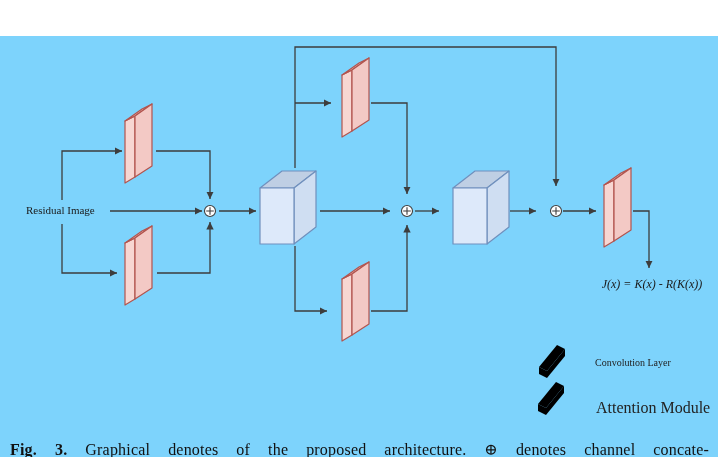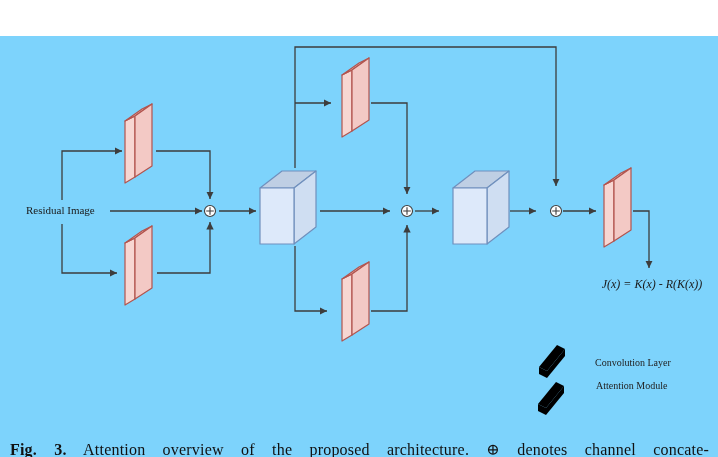--- a/index.html
+++ b/index.html
@@ -24,21 +24,21 @@
 
   
   .cube-front{fill:var(--att-fill);stroke:var(--att-stroke);stroke-width:1.2;stroke-linejoin:round;}
   .cube-top  {fill:var(--att-fill-top);stroke:var(--att-stroke);stroke-width:1.2;stroke-linejoin:round;}
   .cube-right{fill:var(--att-fill-side);stroke:var(--att-stroke);stroke-width:1.2;stroke-linejoin:round;}
 
   .txt{position:absolute;white-space:nowrap;}
   .residual-label{left:26px;top:168px;font-size:11px;}
   .formula{left:596px;top:241px;width:112px;text-align:center;font-size:12px;font-style:italic;}
   .legend-label-1{left:595px;top:321px;font-size:10px;color:#222;}
-  .legend-label-2{left:596px;top:344px;font-size:10px;color:#222;}
+  .legend-label-2{left:596px;top:363px;font-size:16px;color:#222;}
 
   .caption{
     position:absolute;left:10px;top:403px;width:699px;
     font-size:16px;line-height:21px;letter-spacing:0.2px;color:#111;
   }
   .cap-line1{text-align:justify;text-align-last:justify;}
   .cap-line2{text-align:left;}
   .cap-label{font-weight:bold;}
 </style>
 </head>
@@ -118,16 +118,16 @@
 
   <div class="txt residual-label">Residual Image</div>
 
   <div class="txt formula">J(x) = K(x) - R(K(x))</div>
 
   <div class="txt legend-label-1">Convolution Layer</div>
 
   <div class="txt legend-label-2">Attention Module</div>
 
   <div class="caption">
-    <div class="cap-line1"><span class="cap-label">Fig. 3.</span> <span>Attention overview of the proposed architecture. ⊕ denotes channel concate-</span></div>
+    <div class="cap-line1"><span class="cap-label">Fig. 3.</span> <span>Graphical denotes of the proposed architecture. ⊕ denotes channel concate-</span></div>
   </div>
 
 </div>
 
 </body></html>

